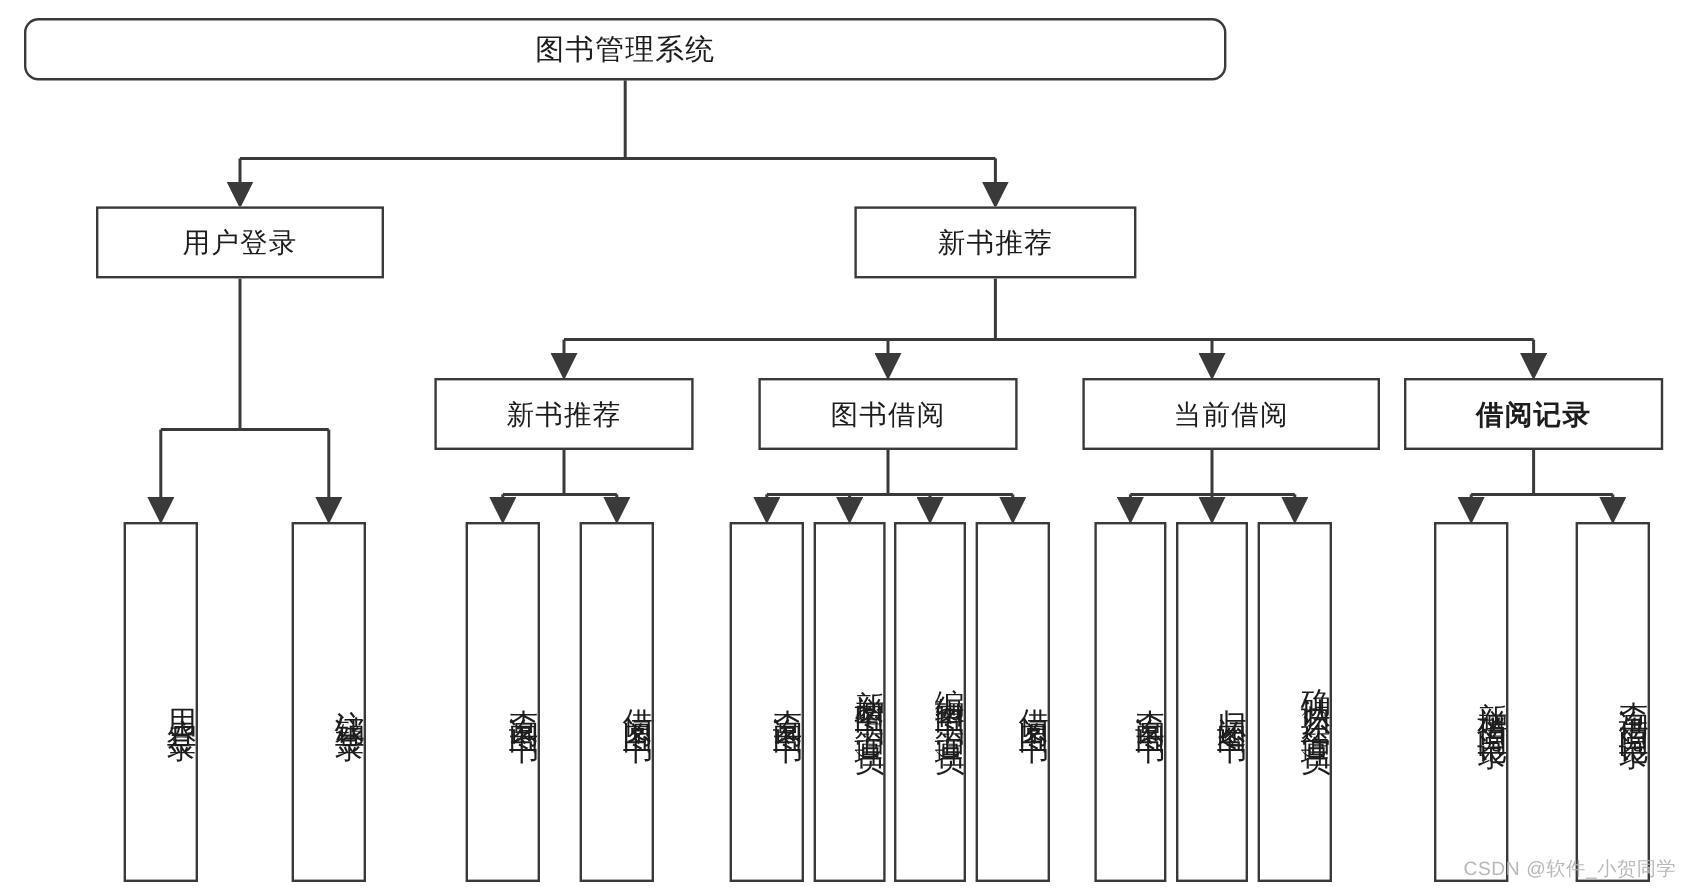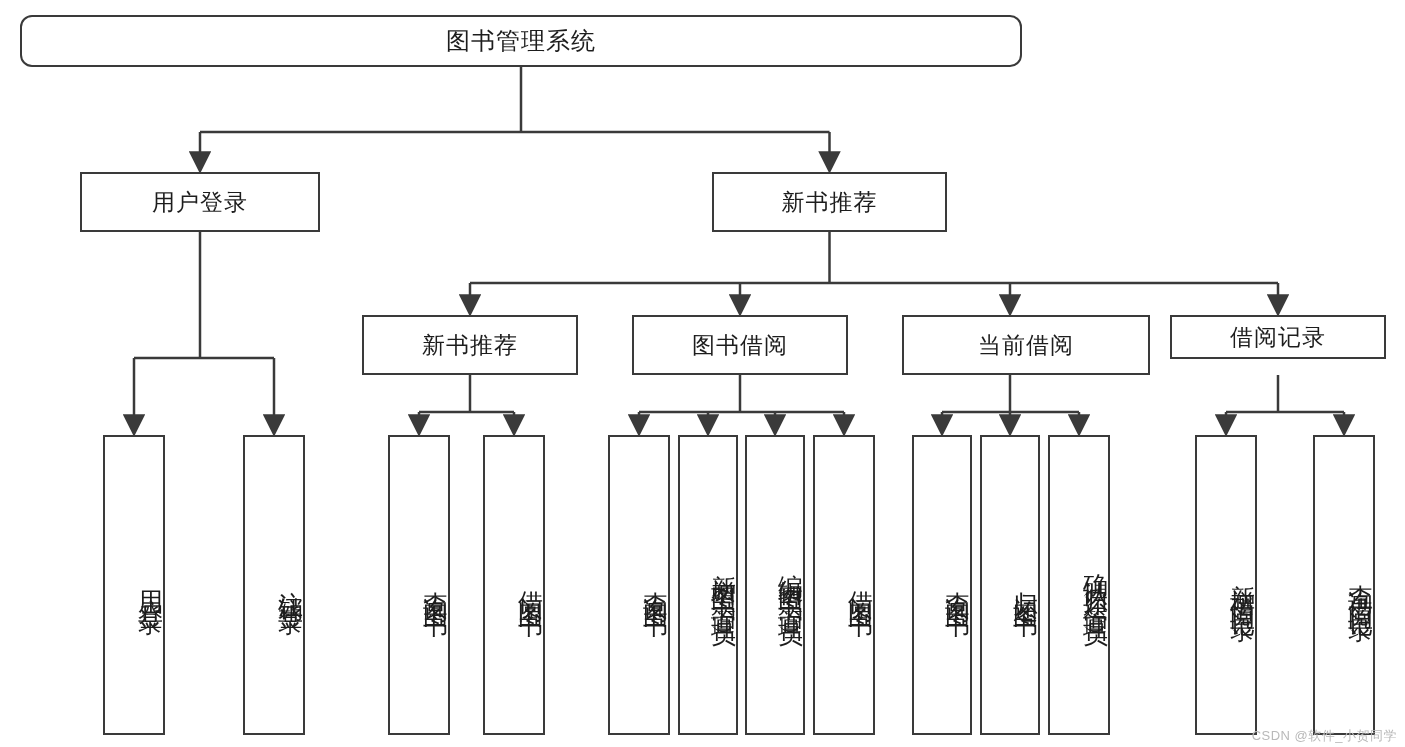--- a/index.html
+++ b/index.html
@@ -57,22 +57,22 @@
     display: block;
     white-space: nowrap;
   }
   .node.root {
     font-size: 24px;
     border-radius: 12px;
   }
   .watermark {
     position: absolute;
     right: 8px;
-    bottom: 2px;
-    font-size: 13px;
+    bottom: 12px;
+    font-size: 16px;
     color: #b9b9b9;
     white-space: nowrap;
     letter-spacing: 0.5px;
   }
 </style>
 </head>
 <body>
 
 <div id="canvas">
 
@@ -131,21 +131,21 @@
       </div>
       <div class="node horiz" style="left: 362px; top: 315px; width: 216px; height: 60px;">
         <span class="hlabel">新书推荐</span>
       </div>
       <div class="node horiz" style="left: 632px; top: 315px; width: 216px; height: 60px; align-items: center;">
         <span class="hlabel">图书借阅</span>
       </div>
       <div class="node horiz" style="left: 902px; top: 315px; width: 248px; height: 60px;">
         <span class="hlabel">当前借阅</span>
       </div>
-      <div class="node horiz" style="left: 1170px; top: 315px; width: 216px; height: 44px;">
+      <div class="node horiz" style="left: 1170px; top: 315px; width: 216px; height: 60px; font-weight: bold;">
         <span class="hlabel">借阅记录</span>
       </div>
       <div class="node vert" style="left: 103px; top: 435px; width: 62px; height: 300px;">
         <span class="vlabel">用户登录</span>
       </div>
       <div class="node vert" style="left: 243px; top: 435px; width: 62px; height: 300px;">
         <span class="vlabel">注销登录</span>
       </div>
       <div class="node vert" style="left: 388px; top: 435px; width: 62px; height: 300px;">
         <span class="vlabel">查询图书</span>

